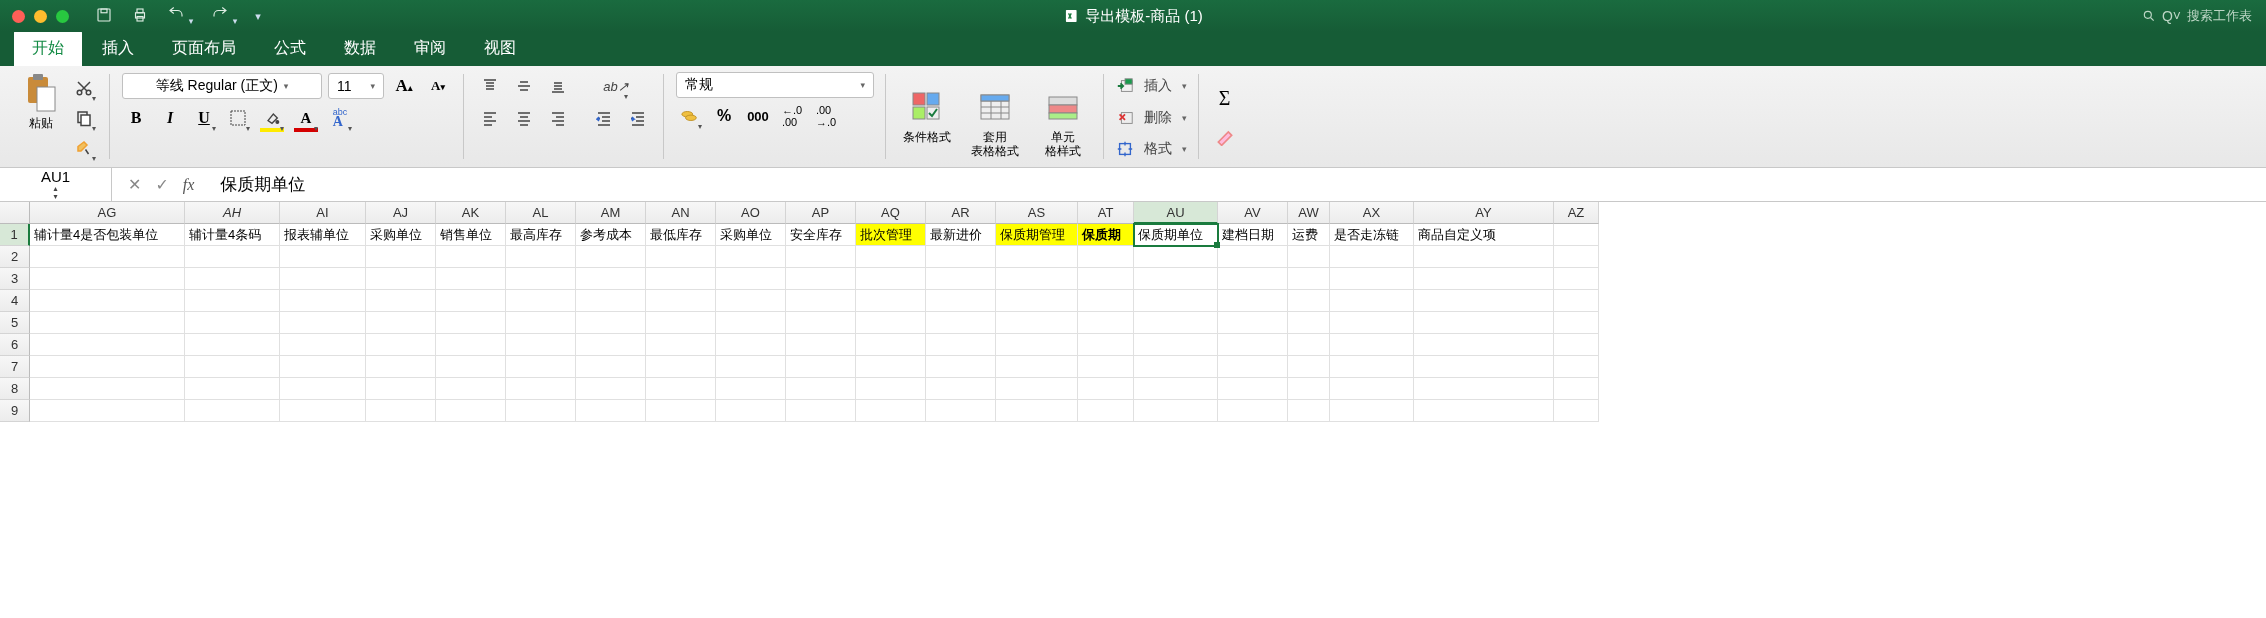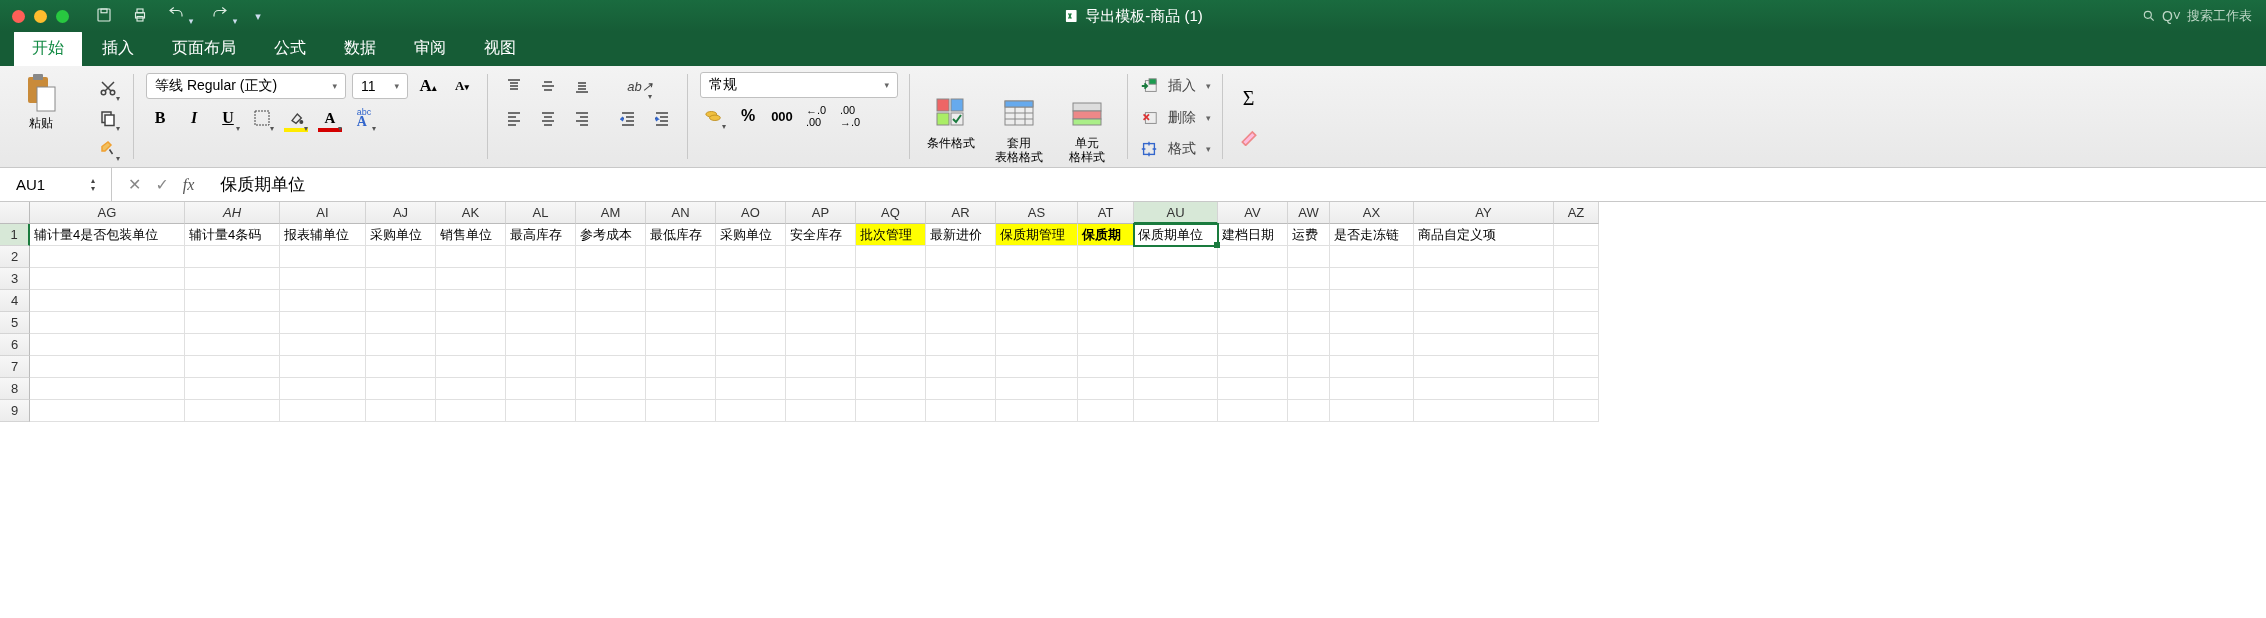--- a/index.html
+++ b/index.html
@@ -22,34 +22,34 @@
 .tab { color: #fff; padding: 8px 18px 7px; font-size: 16px; cursor: pointer; }
 .tab.active { background: #fff; color: #148b45; border-radius: 3px 3px 0 0; font-weight: 500; }
 
 
 .ribbon { height: 102px; background: linear-gradient(#f3f3f3,#e8e8e8); border-bottom: 1px solid #c8c8c8; display: flex; }
 .grp { display: flex; flex-direction: column; padding: 6px 12px 4px; position: relative; }
 .grp::after { content: ""; position: absolute; right: 0; top: 8px; bottom: 8px; width: 1px; background: #c8c8c8; }
 .grp:last-child::after { display: none; }
 .row { display: flex; align-items: center; gap: 6px; margin-bottom: 4px; }
 .ctrl { background: #fff; border: 1px solid #c0c0c0; border-radius: 3px; padding: 4px 8px; display: flex; align-items: center; gap: 6px; font-size: 14px; height: 26px; }
-.ctrl.wide { min-width: 200px; justify-content: space-between; }
+.ctrl.wide { min-width: 200px; justify-content: center; }
 .btn { width: 28px; height: 28px; display: flex; align-items: center; justify-content: center; border-radius: 3px; cursor: pointer; position: relative; }
 .btn.split::after { content: "▾"; font-size: 8px; color: #555; position: absolute; bottom: -1px; right: 2px; }
 .icon-box { font-family: "Times New Roman", serif; font-weight: bold; }
 .big-btn { width: 58px; display: flex; flex-direction: column; align-items: center; gap: 2px; cursor: pointer; font-size: 12px; text-align:center; line-height: 1.2; }
 .big-btn .ic { height: 42px; display: flex; align-items: center; justify-content: center; }
 .mini-row { display: flex; align-items: center; gap: 10px; font-size: 14px; color: #444; height: 30px; }
 .dd::after { content: " ▾"; font-size: 9px; color: #666; }
 .ylw { position: absolute; bottom: 0; left: 2px; right: 2px; height: 4px; background: #ffeb00; }
 .redln { position: absolute; bottom: 0; left: 2px; right: 2px; height: 4px; background: #d40000; }
 
 
 .fbar { height: 34px; background: #fff; border-bottom: 1px solid #c8c8c8; display: flex; align-items: center; }
-.namebox { width: 112px; border-right: 1px solid #c8c8c8; padding: 0 16px; font-size: 15px; display: flex; align-items: center; justify-content: space-between; height: 100%; font-weight: 500; }
+.namebox { width: 112px; border-right: 1px solid #c8c8c8; padding: 0 8px; font-size: 15px; display: flex; align-items: center; justify-content: space-between; height: 100%; font-weight: 500; flex-direction: column; }
 .namebox .spin { display:flex; flex-direction:column; font-size:8px; line-height:8px; color:#444;}
 .fbtns { display: flex; gap: 14px; padding: 0 16px; color: #888; align-items: center; }
 .fx { font-style: italic; font-family: serif; color: #555; }
 .fval { font-size: 17px; padding-left: 10px; }
 
 
 .grid { display: flex; }
 .corner { width: 30px; height: 22px; background: linear-gradient(#f7f7f7,#ececec); border-right: 1px solid #bbb; border-bottom: 1px solid #bbb; }
 .colhdrs { display: flex; }
 .ch { height: 22px; background: linear-gradient(#f7f7f7,#ececec); border-right: 1px solid #d4d4d4; border-bottom: 1px solid #bbb; display: flex; align-items: center; justify-content: center; font-size: 13px; color: #333; }
@@ -114,21 +114,21 @@
     <div class="tab">页面布局</div>
     <div class="tab">公式</div>
     <div class="tab">数据</div>
     <div class="tab">审阅</div>
     <div class="tab">视图</div>
   </div>
 
 <div class="ribbon">
 
   <div class="grp">
-    <div style="display:flex;gap:24px;align-items:flex-start;">
+    <div style="display:flex;gap:0;align-items:flex-start;">
       <div class="big-btn">
         <div class="ic">
             <svg width="34" height="40" viewBox="0 0 34 40">
               <rect x="4" y="4" width="20" height="26" fill="#c98b3a" rx="2"></rect>
               <rect x="9" y="1" width="10" height="6" fill="#888" rx="1"></rect>
               <rect x="13" y="14" width="18" height="24" fill="#fff" stroke="#888"></rect>
             </svg>
           </div>
         <span>粘贴</span>
       </div>
@@ -282,21 +282,21 @@
         </div>
       <div class="btn">
           <span style="font-size:11px;">←.0<br>.00</span>
         </div>
       <div class="btn">
           <span style="font-size:11px;">.00<br>→.0</span>
         </div>
     </div>
   </div>
 
-  <div class="grp" style="flex-direction:row;gap:10px;align-items:flex-start;padding-top:26px;">
+  <div class="grp" style="flex-direction:row;gap:10px;align-items:flex-start;padding-top:20px;">
     <div class="big-btn">
       <div class="ic">
           <svg width="32" height="32" viewBox="0 0 32 32">
             <rect x="2" y="2" width="12" height="12" fill="#e66" stroke="#888"></rect>
             <rect x="16" y="2" width="12" height="12" fill="#6ae" stroke="#888"></rect>
             <rect x="2" y="16" width="12" height="12" fill="#ae6" stroke="#888"></rect>
             <rect x="16" y="16" width="12" height="12" fill="none" stroke="#888"></rect>
             <path d="M18 22l3 3 5-7" stroke="#1a7b3e" stroke-width="2" fill="none"></path>
           </svg>
         </div>

